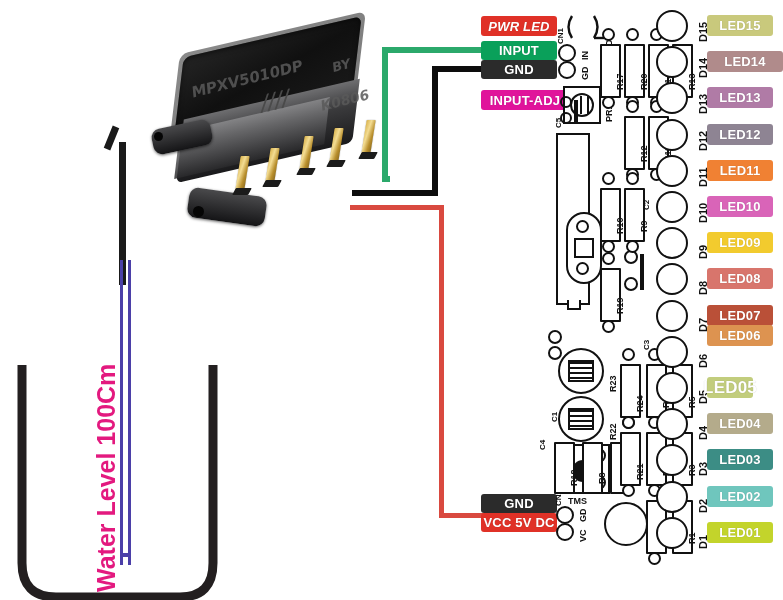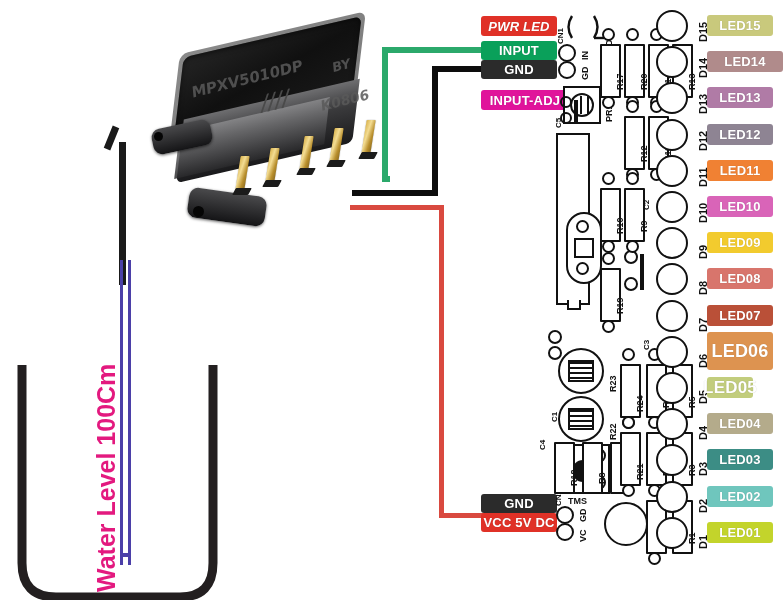--- a/index.html
+++ b/index.html
@@ -352,21 +352,21 @@
       <div class="vtxt" style="left: 697px; top: 259.2px; transform: rotate(-90deg); font-size: 11px; font-weight: bold; color: rgb(17, 17, 17);">D9</div>
       <div class="tag" style="left: 707px; top: 232.2px; width: 66px; height: 21px; font-size: 13px; background: rgb(242, 203, 46);">LED09</div>
       <div class="ledc" style="left: 656px; top: 263.4px; width: 32px; height: 32px;"></div>
       <div class="vtxt" style="left: 697px; top: 295.4px; transform: rotate(-90deg); font-size: 11px; font-weight: bold; color: rgb(17, 17, 17);">D8</div>
       <div class="tag" style="left: 707px; top: 268.4px; width: 66px; height: 21px; font-size: 13px; background: rgb(216, 117, 108);">LED08</div>
       <div class="ledc" style="left: 656px; top: 299.6px; width: 32px; height: 32px;"></div>
       <div class="vtxt" style="left: 697px; top: 331.6px; transform: rotate(-90deg); font-size: 11px; font-weight: bold; color: rgb(17, 17, 17);">D7</div>
       <div class="tag" style="left: 707px; top: 304.6px; width: 66px; height: 21px; font-size: 13px; background: rgb(186, 80, 56);">LED07</div>
       <div class="ledc" style="left: 656px; top: 335.8px; width: 32px; height: 32px;"></div>
       <div class="vtxt" style="left: 697px; top: 367.8px; transform: rotate(-90deg); font-size: 11px; font-weight: bold; color: rgb(17, 17, 17);">D6</div>
-      <div class="tag" style="left: 707px; top: 332px; width: 66px; height: 38px; font-size: 18px; background: rgb(221, 147, 80);">LED06</div>
+      <div class="tag" style="left: 707px; top: 325px; width: 66px; height: 21px; font-size: 13px; background: rgb(221, 147, 80);">LED06</div>
       <div class="ledc" style="left: 656px; top: 372px; width: 32px; height: 32px;"></div>
       <div class="vtxt" style="left: 697px; top: 404px; transform: rotate(-90deg); font-size: 11px; font-weight: bold; color: rgb(17, 17, 17);">D5</div>
       <div class="tag" style="left: 707px; top: 377px; width: 46px; height: 21px; font-size: 17px; background: rgb(194, 205, 125);">LED05</div>
       <div class="ledc" style="left: 656px; top: 408.2px; width: 32px; height: 32px;"></div>
       <div class="vtxt" style="left: 697px; top: 440.2px; transform: rotate(-90deg); font-size: 11px; font-weight: bold; color: rgb(17, 17, 17);">D4</div>
       <div class="tag" style="left: 707px; top: 413.2px; width: 66px; height: 21px; font-size: 13px; background: rgb(180, 171, 139);">LED04</div>
       <div class="ledc" style="left: 656px; top: 444.4px; width: 32px; height: 32px;"></div>
       <div class="vtxt" style="left: 697px; top: 476.4px; transform: rotate(-90deg); font-size: 11px; font-weight: bold; color: rgb(17, 17, 17);">D3</div>
       <div class="tag" style="left: 707px; top: 449.4px; width: 66px; height: 21px; font-size: 13px; background: rgb(60, 141, 133);">LED03</div>
       <div class="ledc" style="left: 656px; top: 480.6px; width: 32px; height: 32px;"></div>

